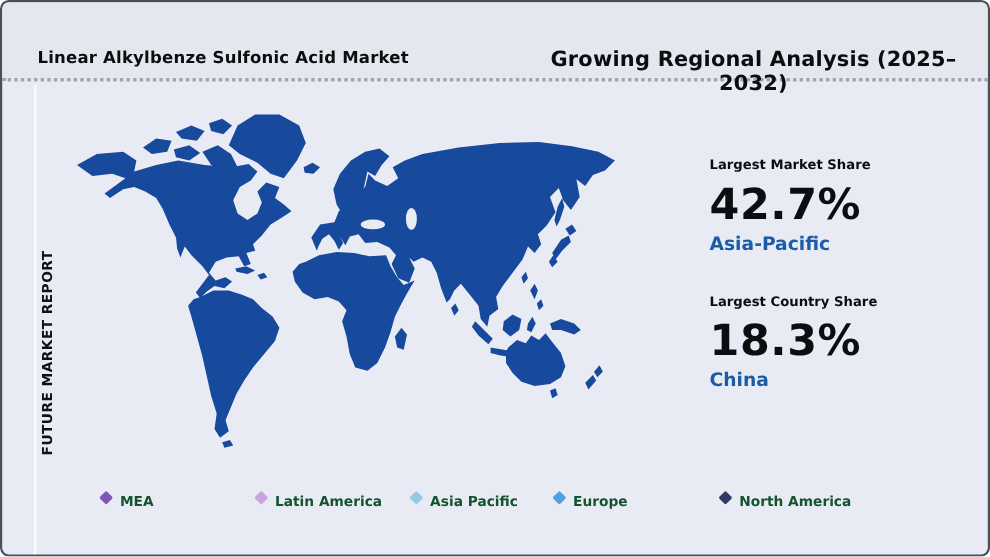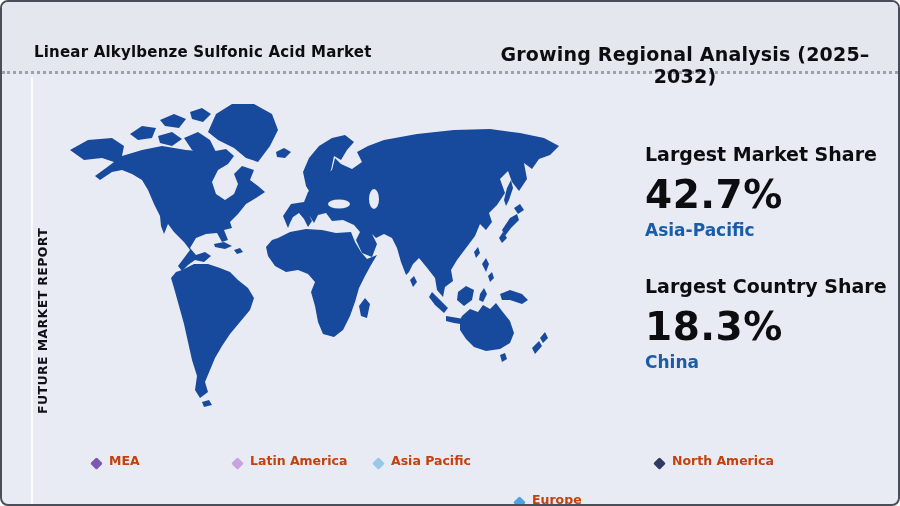--- a/index.html
+++ b/index.html
@@ -30,31 +30,31 @@
   .brand {
     position:absolute; left:33px; top:230px; height:178px;
     writing-mode:vertical-rl; transform:rotate(180deg);
     font-size:12.5px; font-weight:800; letter-spacing:0.4px; color:#101114;
     display:flex; align-items:center; justify-content:center; white-space:nowrap;
   }
   .map-wrap { position:absolute; left:60px; top:90px; width:560px; height:330px; color:#17499c; }
   .map-wrap svg { display:block; width:100%; height:100%; }
   .sea { fill:#e9ebf4; }
   .stats { position:absolute; left:643px; top:141px; width:250px; }
-  .stat-label { font-size:19px; font-weight:800; color:#0c0d10; }
+  .stat-label { font-size:12px; font-weight:800; color:#0c0d10; }
   .stat-value { font-size:39px; font-weight:800; color:#0c0d10; margin-top:7px; letter-spacing:0.5px; }
   .stat-region { font-size:17px; font-weight:800; color:#1a5ca8; margin-top:3px; }
   .stat-block + .stat-block { margin-top:35px; }
   .legend-item {
     position:absolute; top:446px; height:20px;
-    display:flex; align-items:flex-end; gap:8px;
-    font-size:12.5px; font-weight:700; color:#c2410c;
+    display:flex; align-items:flex-start; gap:8px;
+    font-size:12.5px; font-weight:700; color:#14532d;
   }
   .diamond { width:9px; height:9px; transform:rotate(45deg); border-radius:1.5px; flex:0 0 auto; }
-  .li-0 { left:90px; } .li-1 { left:231px; } .li-2 { left:372px; } .li-3 { left:513px;margin-top:39px; } .li-4 { left:653px; }
+  .li-0 { left:90px; } .li-1 { left:231px; } .li-2 { left:372px; } .li-3 { left:502px; } .li-4 { left:653px; }
 </style>
 </head>
 <body>
 
 <div class="frame">
 
   <div class="header">
     <div class="title-left">Linear Alkylbenze Sulfonic Acid Market</div>
     <div class="title-right">Growing Regional Analysis (2025–2032)</div>
   </div>

